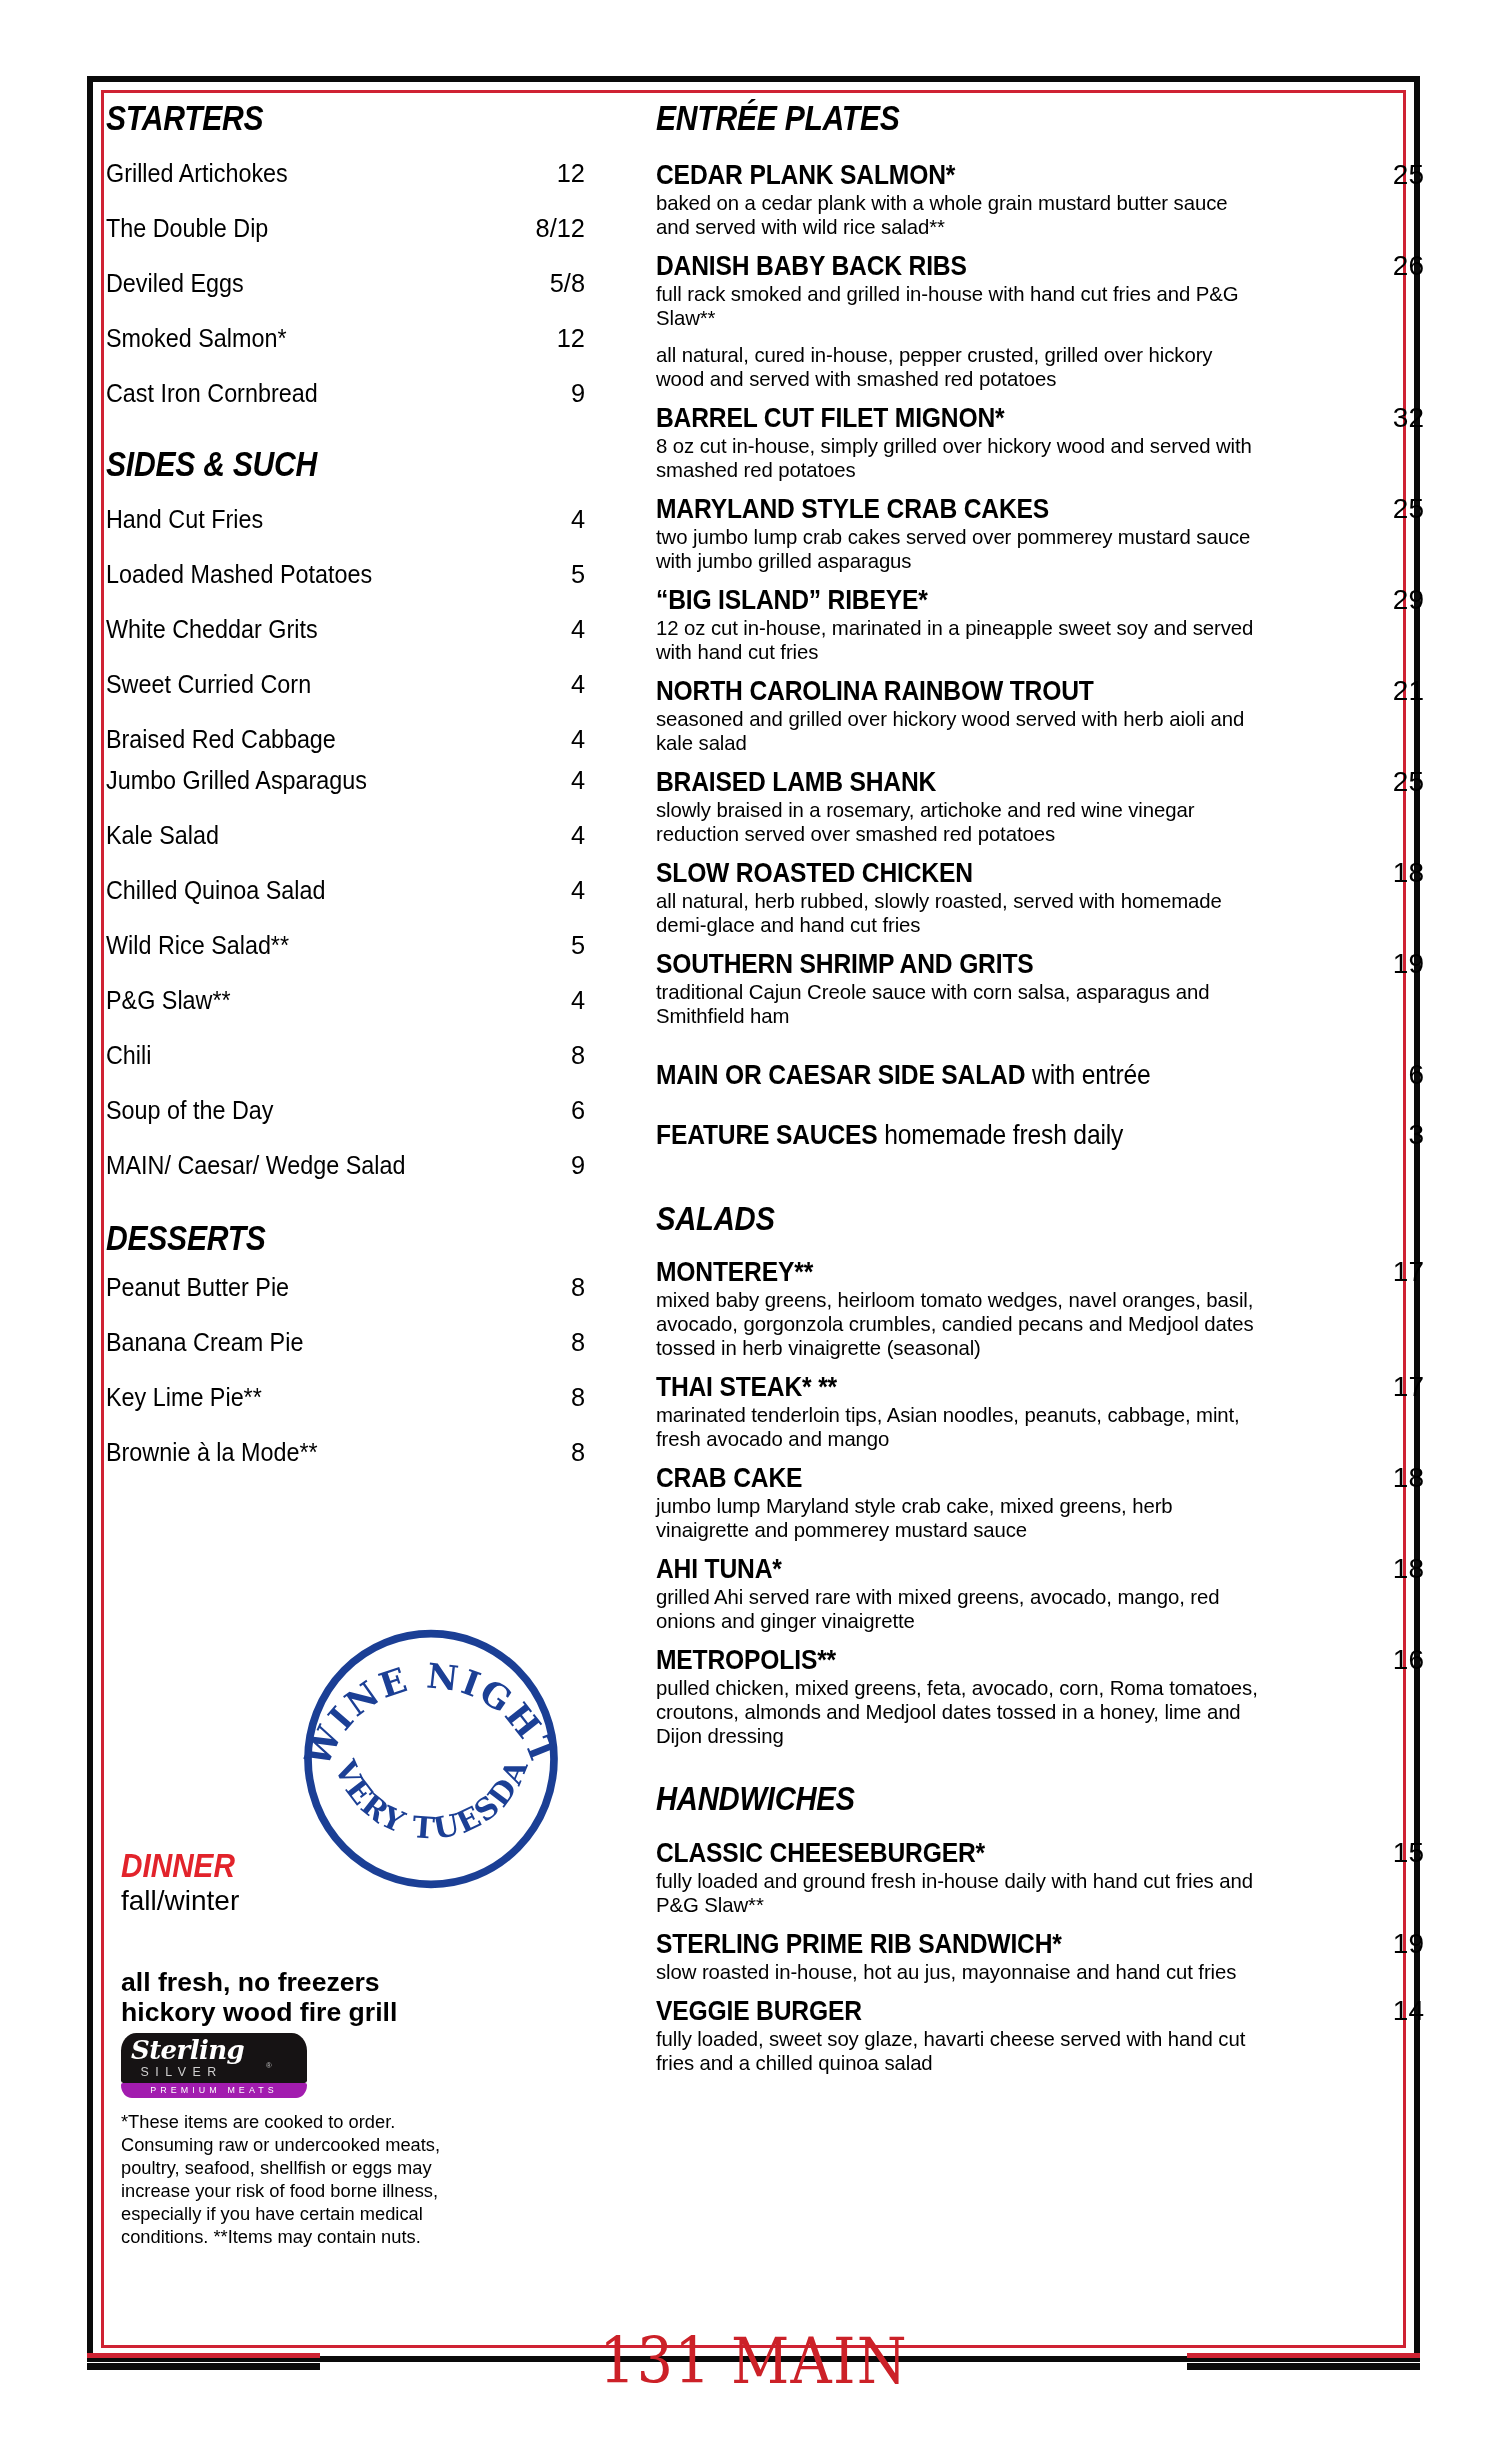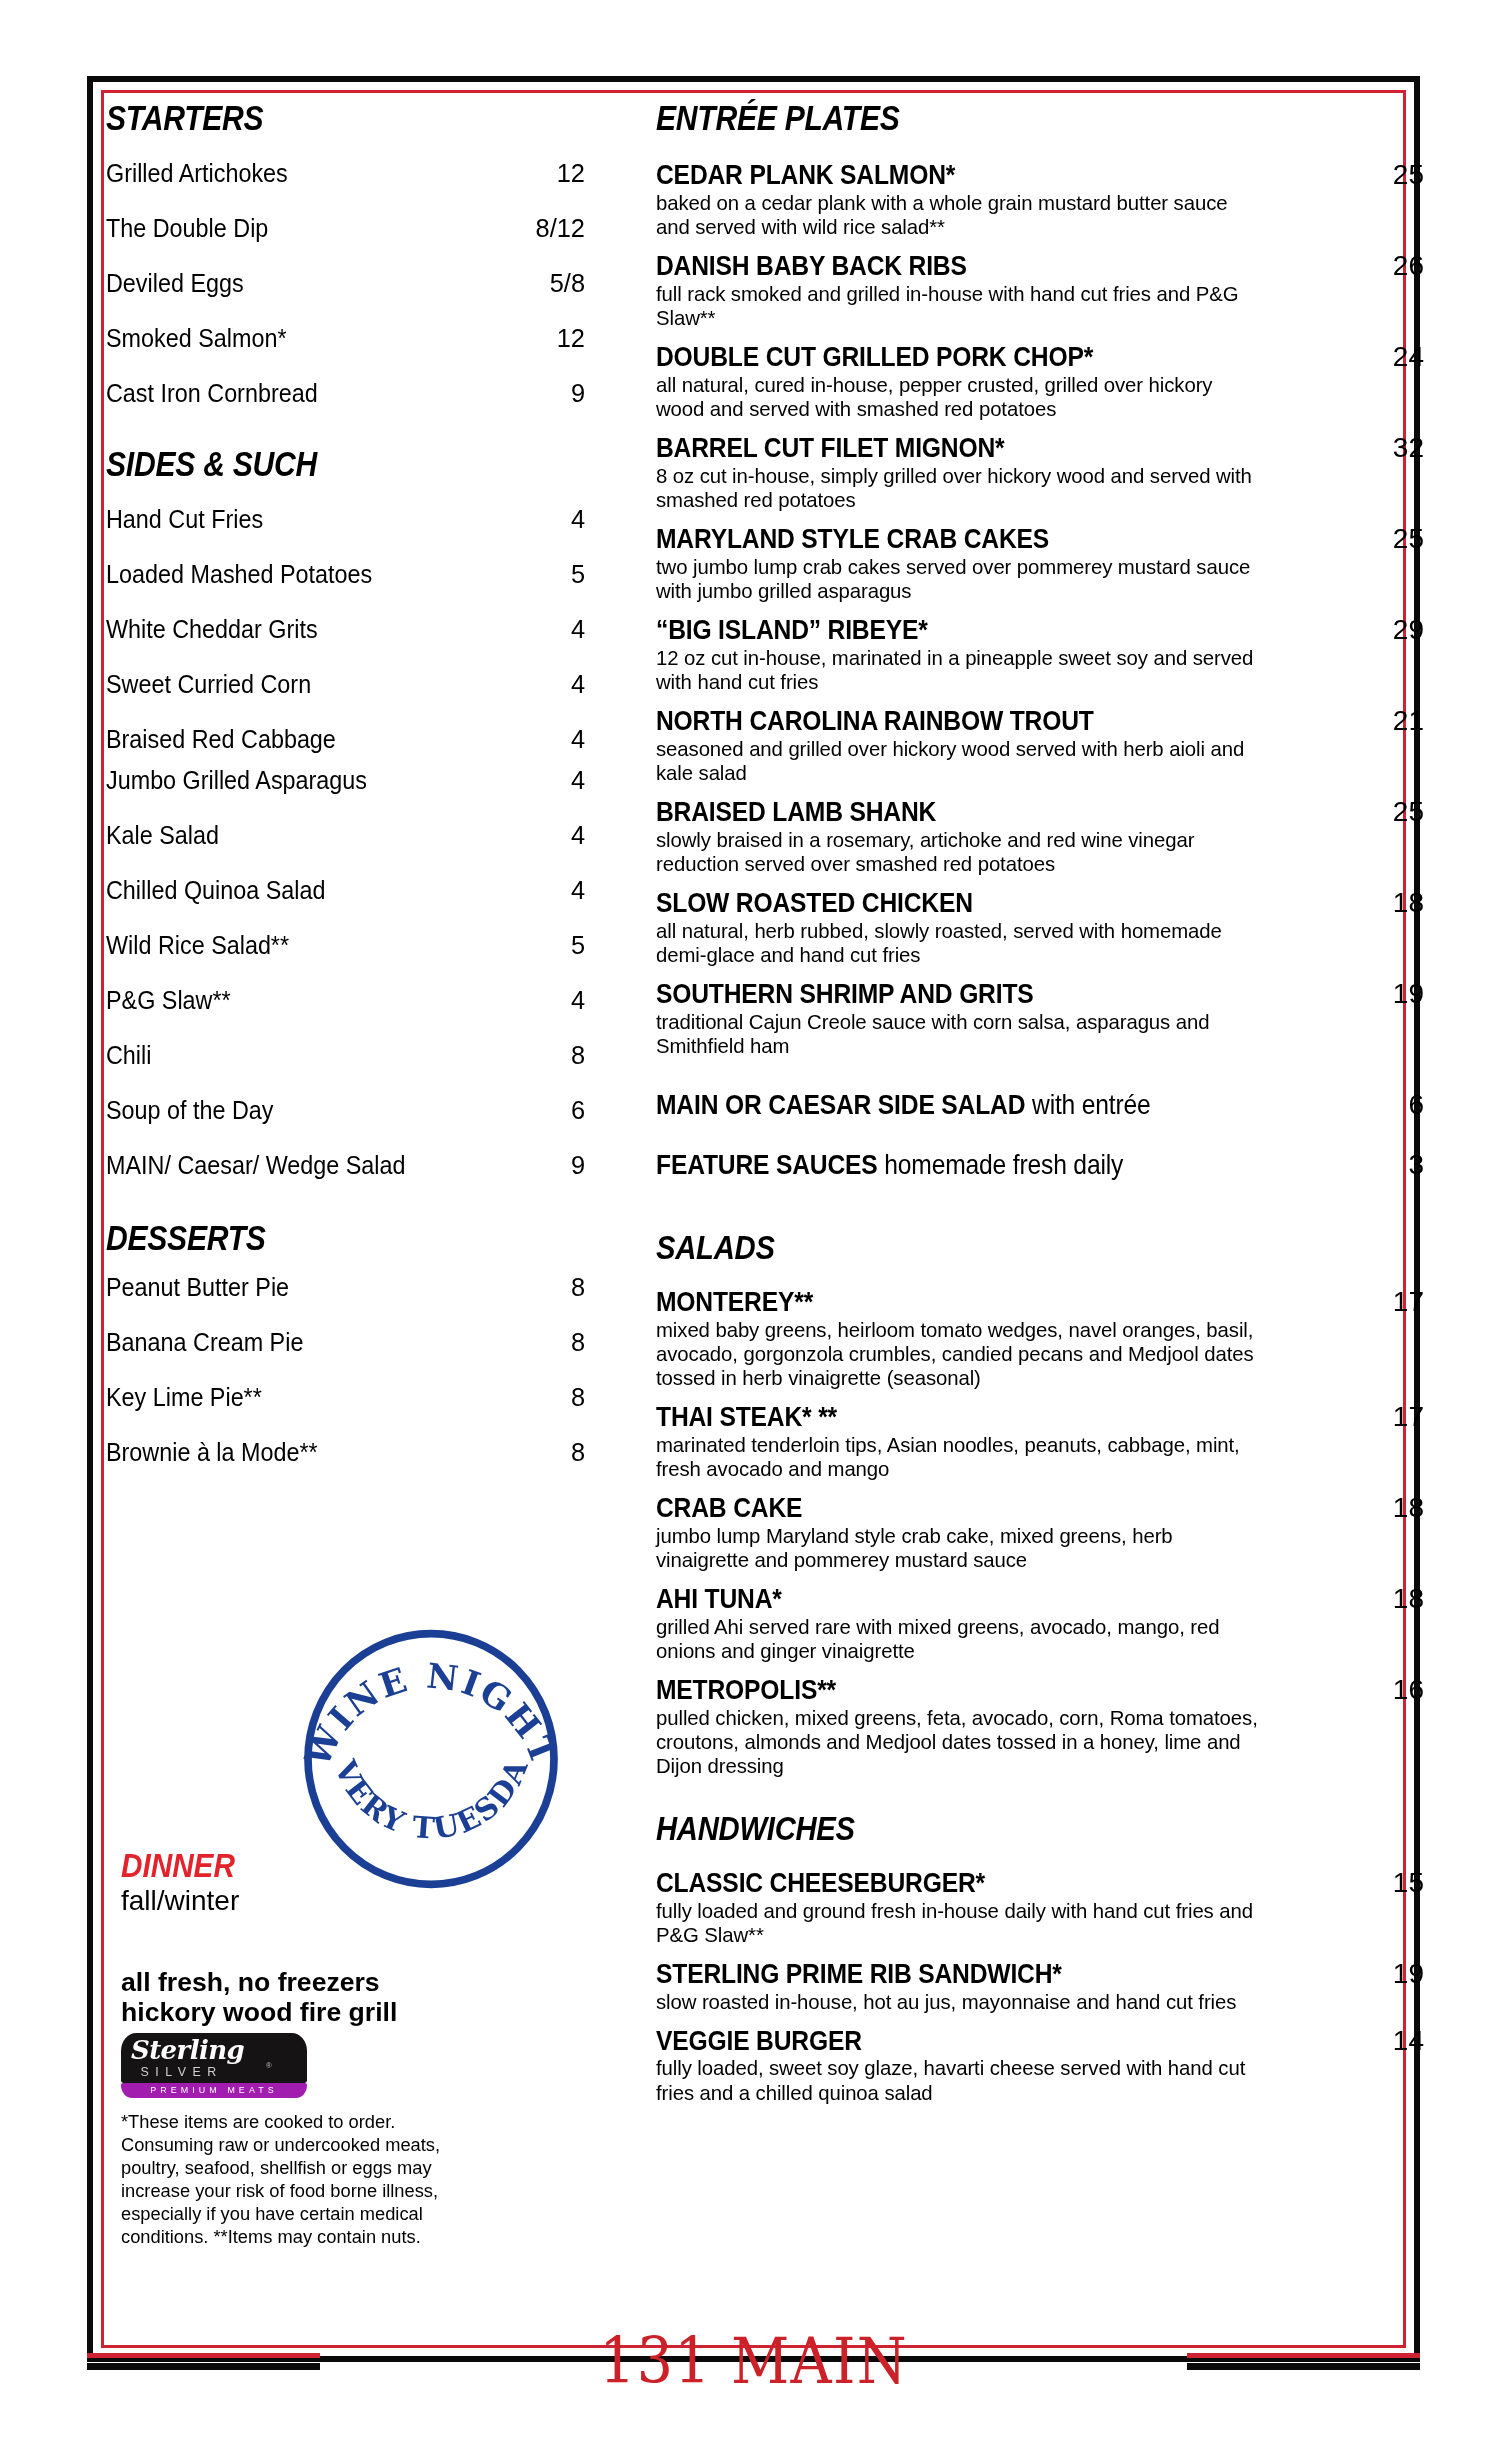--- a/index.html
+++ b/index.html
@@ -328,25 +328,20 @@
         </div>
         <div class="item">
           <div class="item-head">
             <span class="item-title">DANISH BABY BACK RIBS</span>
             <span class="item-spacer"></span>
             <span class="item-price">26</span>
           </div>
           <div class="item-desc">full rack smoked and grilled in-house with hand cut fries and P&amp;G Slaw**</div>
         </div>
         <div class="item">
-          <div class="item-head">
-            <span class="item-title">DOUBLE CUT GRILLED PORK CHOP*</span>
-            <span class="item-spacer"></span>
-            <span class="item-price">24</span>
-          </div>
           <div class="item-desc">all natural, cured in-house, pepper crusted, grilled over hickory wood and served with smashed red potatoes</div>
         </div>
         <div class="item">
           <div class="item-head">
             <span class="item-title">BARREL CUT FILET MIGNON*</span>
             <span class="item-spacer"></span>
             <span class="item-price">32</span>
           </div>
           <div class="item-desc">8 oz cut in-house, simply grilled over hickory wood and served with smashed red potatoes</div>
         </div>

